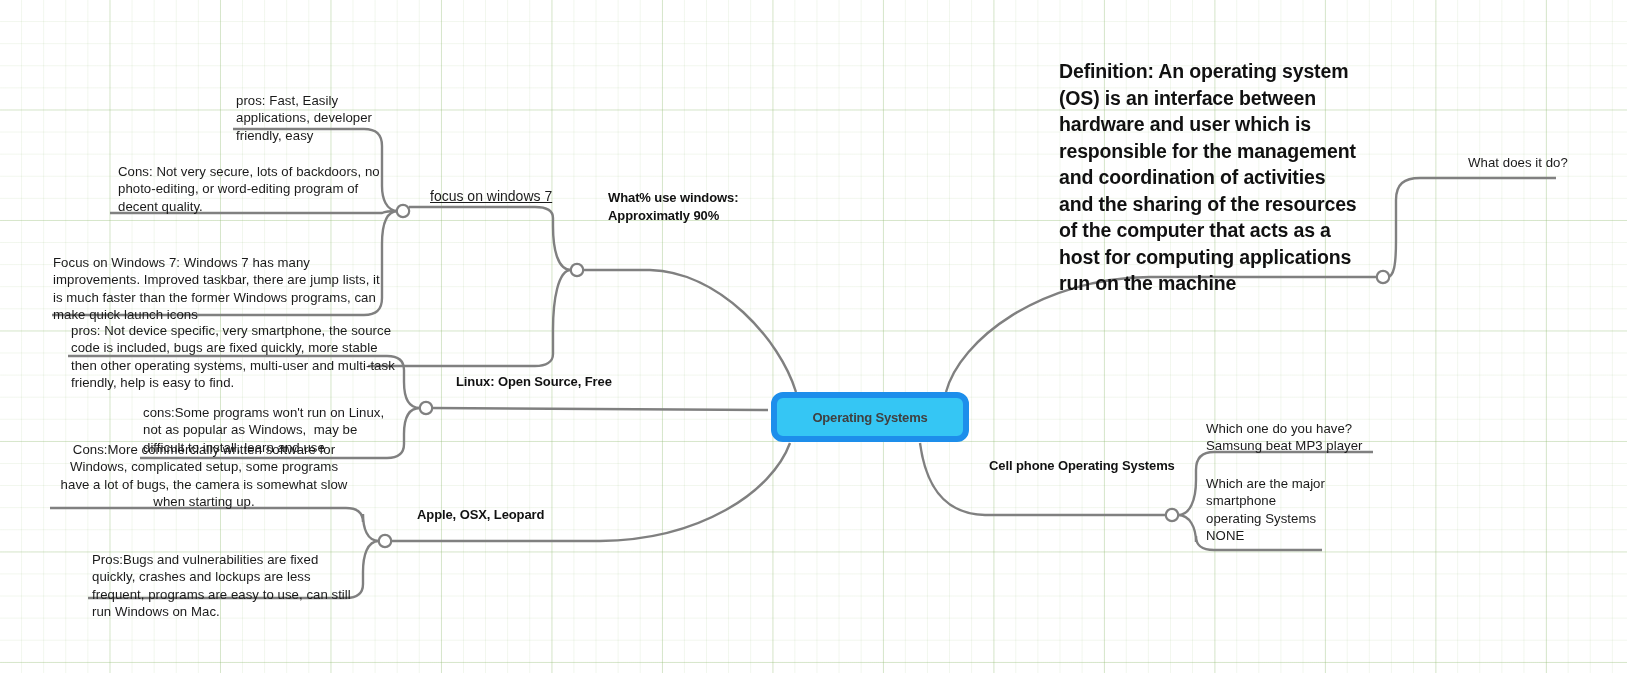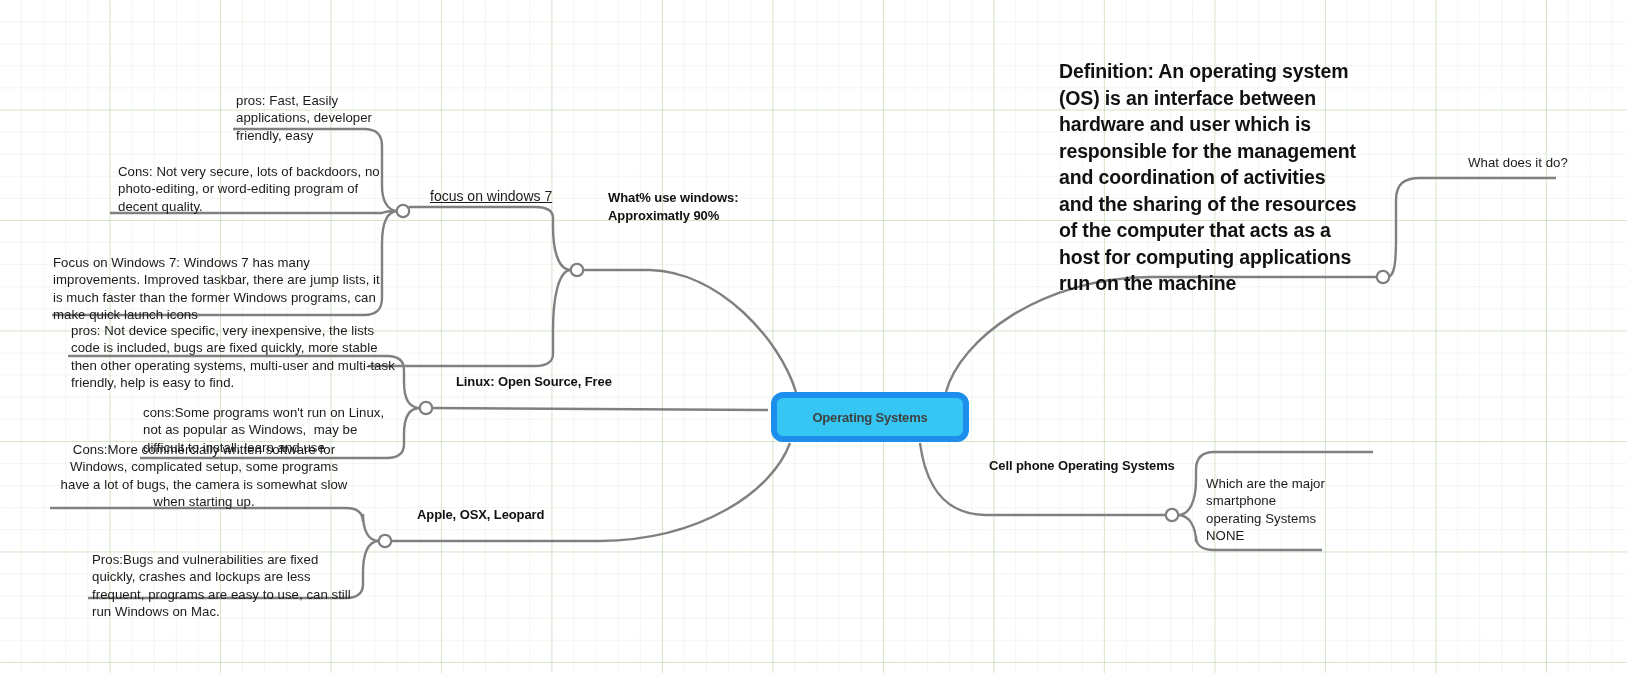--- a/index.html
+++ b/index.html
@@ -137,37 +137,39 @@
   <div id="root-node">
     <span class="root-label">Operating Systems</span>
   </div>
 
   <div class="txt definition" style="left:1050px; top:58px; width:300px;margin-left:9px;">Definition: An operating system (OS) is an interface between hardware and user which is responsible for the management and coordination of activities and the sharing of the resources of the computer that acts as a host for computing applications run on the machine</div>
 
   <div class="txt leaf" style="left:1418px; top:154px; width:200px;text-align:center;">What does it do?</div>
 
   <div class="txt branch" style="left:955px; top:457px; width:200px;margin-left:34px;">Cell phone Operating Systems</div>
 
+  <div class="txt leaf" style="left:1206px; top:420px; width:190px;">Which one do you have?
+Samsung beat MP3 player</div>
 
   <div class="txt leaf" style="left:1206px; top:475px; width:125px;">Which are the major smartphone operating Systems NONE</div>
 
   <div class="txt branch" style="left:608px; top:189px; width:180px;">What% use windows: Approximatly 90%</div>
 
   <div class="txt mid" style="left:430px; top:187px; width:190px;">focus on windows 7</div>
 
 
   <div class="txt leaf" style="left:236px; top:92px; width:146px;">pros: Fast, Easily applications, developer friendly, easy</div>
 
   <div class="txt leaf" style="left:118px; top:163px; width:282px;">Cons: Not very secure, lots of backdoors, no photo-editing, or word-editing program of decent quality.</div>
 
   <div class="txt leaf" style="left:53px; top:234px; width:327px;margin-top:20px;">Focus on Windows 7: Windows 7 has many improvements. Improved taskbar, there are jump lists, it is much faster than the former Windows programs, can make quick launch icons</div>
 
   <div class="txt branch" style="left:456px; top:373px; width:300px;">Linux: Open Source, Free</div>
 
-  <div class="txt leaf" style="left:71px; top:322px; width:332px;">pros: Not device specific, very inexpensive, the lists code is included, bugs are fixed quickly, more stable then other operating systems, multi-user and multi-task friendly, help is easy to find.</div>
+  <div class="txt leaf" style="left:71px; top:322px; width:332px;">pros: Not device specific, very smartphone, the source code is included, bugs are fixed quickly, more stable then other operating systems, multi-user and multi-task friendly, help is easy to find.</div>
 
   <div class="txt branch" style="left:417px; top:506px; width:300px;">Apple, OSX, Leopard</div>
 
   <div class="txt leaf" style="left:143px; top:404px; width:252px;">cons:Some programs won't run on Linux, not as popular as Windows,  may be difficult to install, learn and use</div>
 
   <div class="txt leaf" style="left:54px; top:441px; width:300px;text-align:center;">Cons:More commercially written software for Windows, complicated setup, some programs have a lot of bugs, the camera is somewhat slow when starting up.</div>
 
   <div class="txt leaf" style="left:92px; top:551px; width:272px;">Pros:Bugs and vulnerabilities are fixed quickly, crashes and lockups are less frequent, programs are easy to use, can still run Windows on Mac.</div>
 
 </div>

